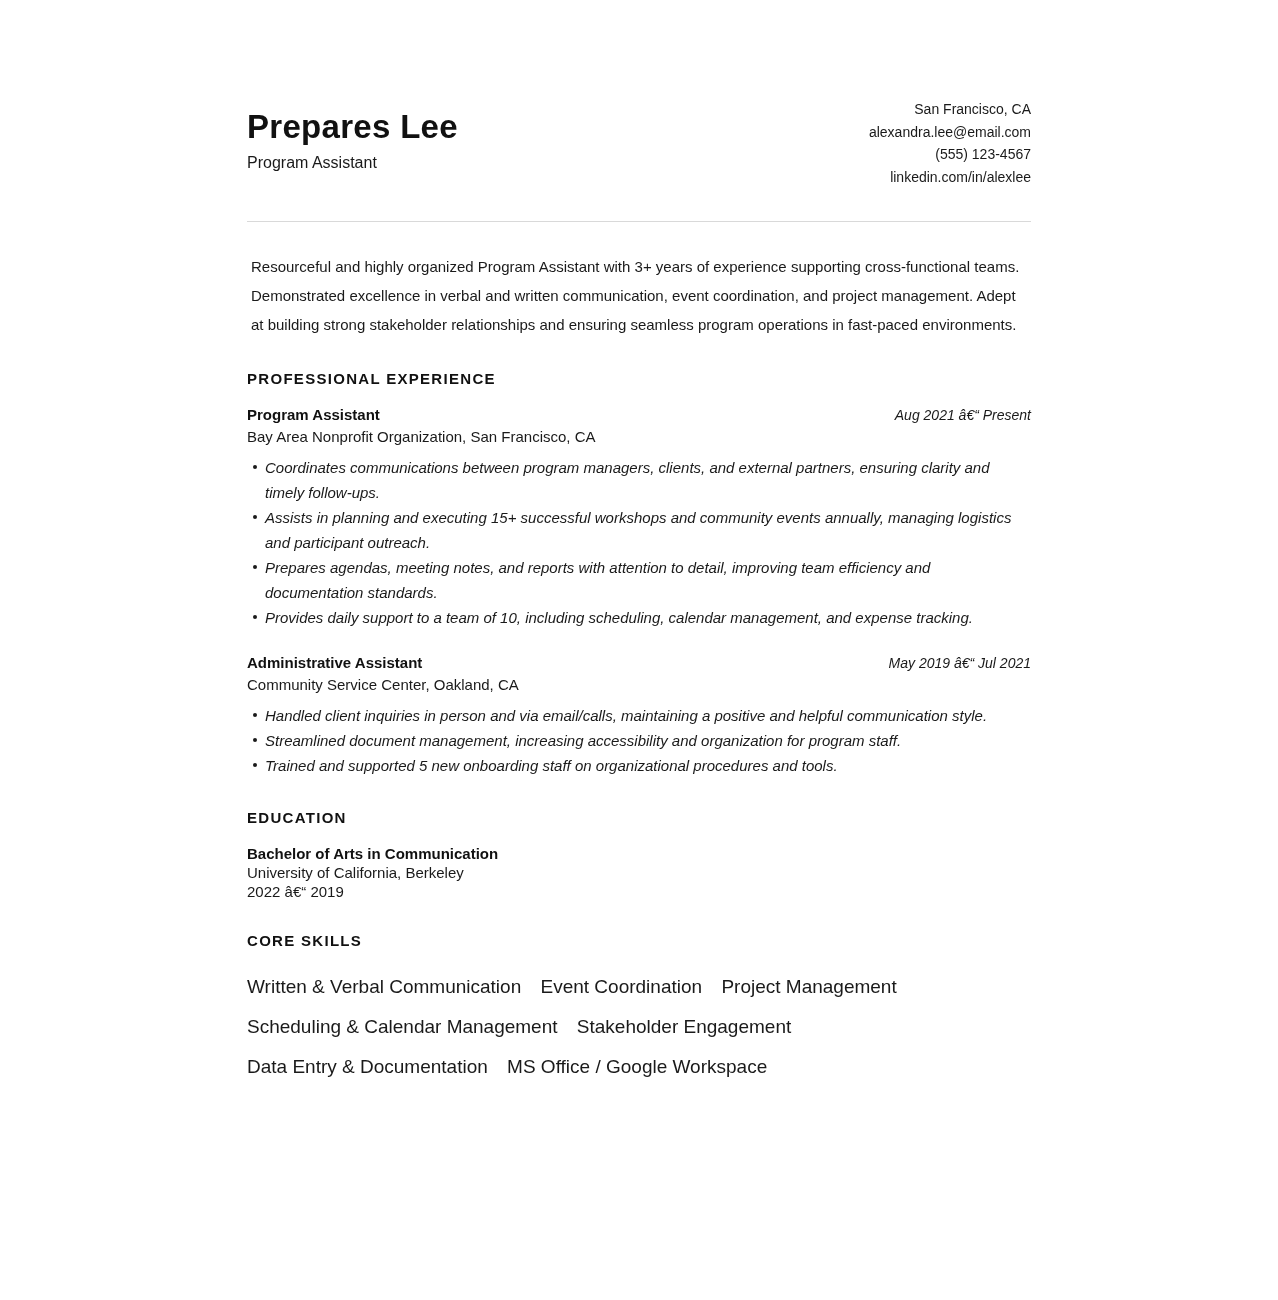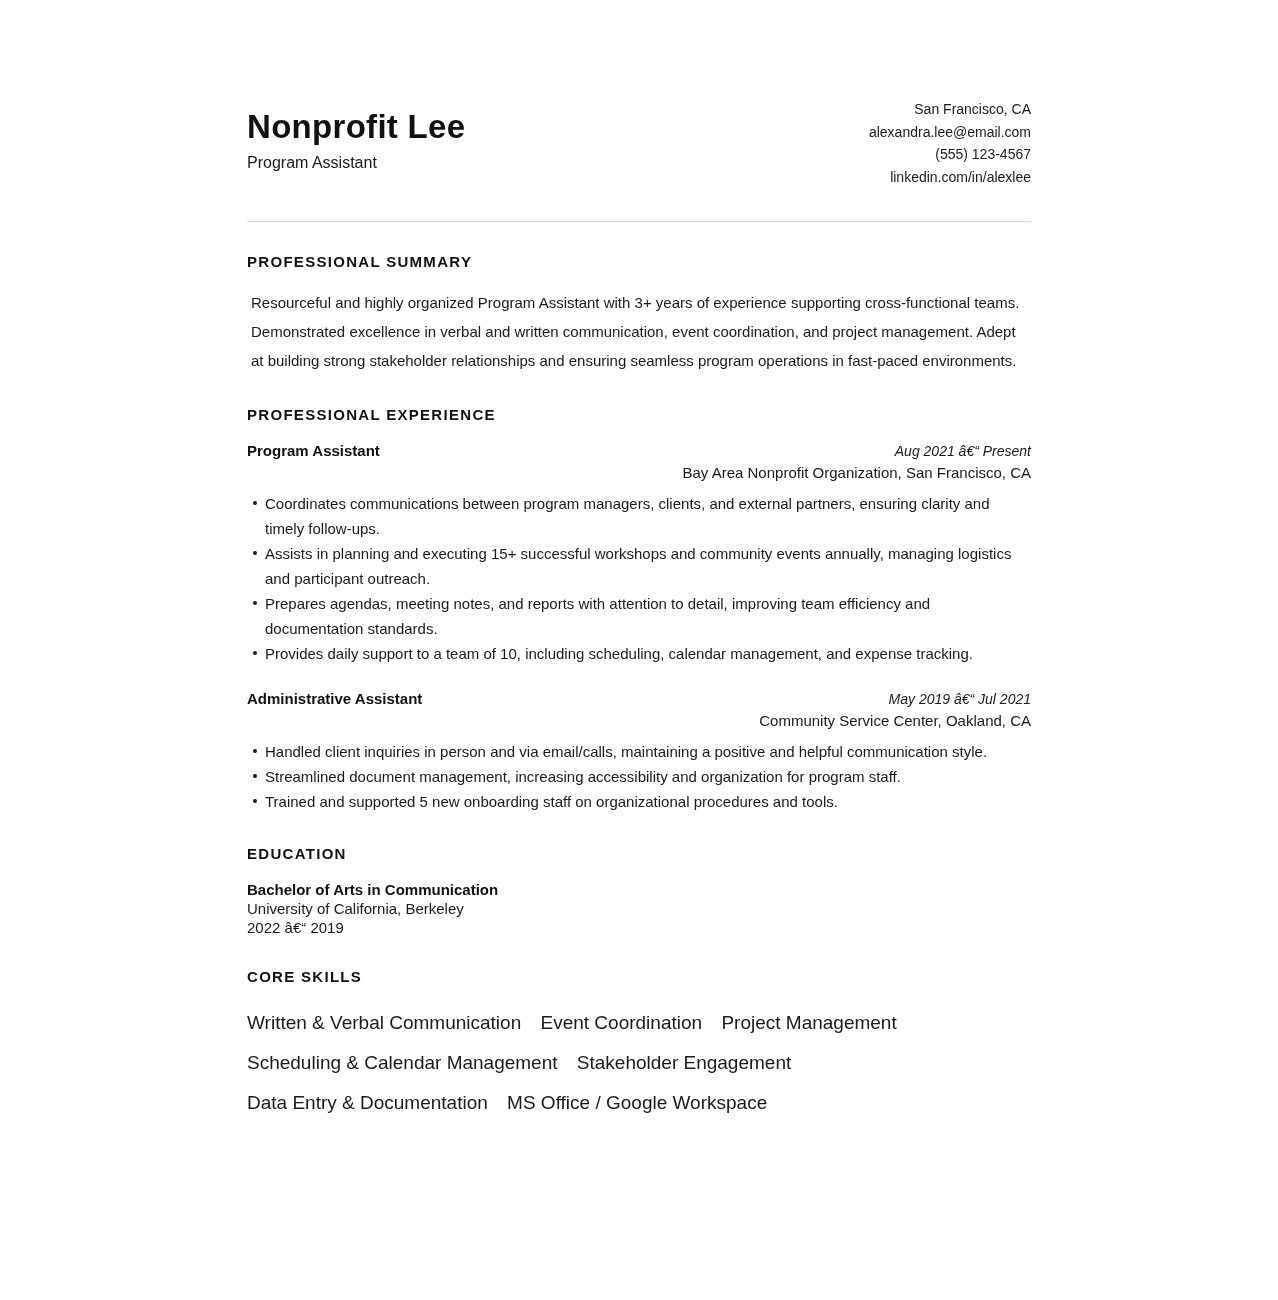--- a/index.html
+++ b/index.html
@@ -102,26 +102,26 @@
     color: #1a1a1a;
     white-space: nowrap;
     padding-left: 20px;
     text-align: center;
   }
   .job-org {
     font-size: 15px;
     line-height: 21px;
     color: #1a1a1a;
     margin-top: 1px;
-    text-align: right;
   }
   ul.bullets {
     list-style: none;
     margin: 8px 0 0 0;
     padding: 0;
+    font-style: italic;
   }
   ul.bullets li {
     position: relative;
     font-size: 15px;
     line-height: 25px;
     color: #1a1a1a;
     padding-left: 18px;
     margin: 0;
   }
   ul.bullets li::before {
@@ -158,35 +158,34 @@
   }
   .skill { margin-right: 14px; white-space: nowrap; }
 </style>
 </head>
 <body>
 
 <div class="page">
 
   <div class="header">
     <div class="identity">
-      <h1 class="name">Nonprofit Lee</h1>
+      <h1 class="name">Prepares Lee</h1>
       <div class="role">Program Assistant</div>
     </div>
     <div class="contact">
       <div>San Francisco, CA</div>
       <div>alexandra.lee@email.com</div>
       <div>(555) 123-4567</div>
       <div>linkedin.com/in/alexlee</div>
     </div>
   </div>
 
   <hr class="divider">
 
   <div class="section">
-    <div class="section-title">PROFESSIONAL SUMMARY</div>
     <p class="summary-text">Resourceful and highly organized Program Assistant with 3+ years of experience supporting cross-functional teams. Demonstrated excellence in verbal and written communication, event coordination, and project management. Adept at building strong stakeholder relationships and ensuring seamless program operations in fast-paced environments.</p>
   </div>
 
   <div class="section">
     <div class="section-title">PROFESSIONAL EXPERIENCE</div>
 
     <div class="job">
       <div class="job-head">
         <span class="job-title">Program Assistant</span>
         <span class="job-dates">Aug 2021 â€“ Present</span>

